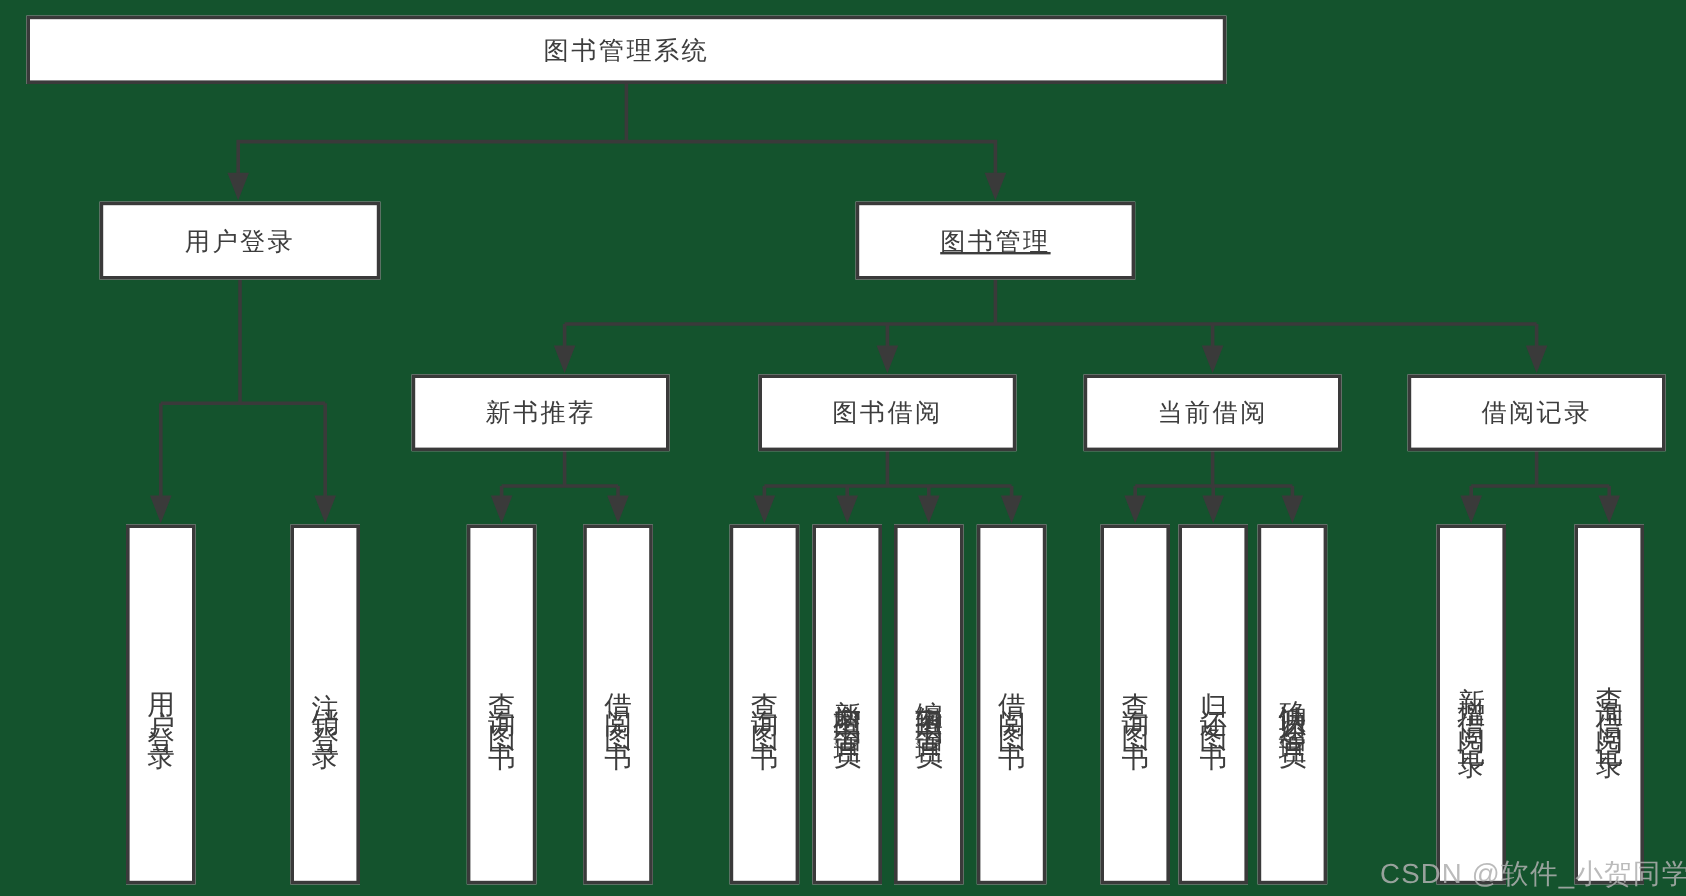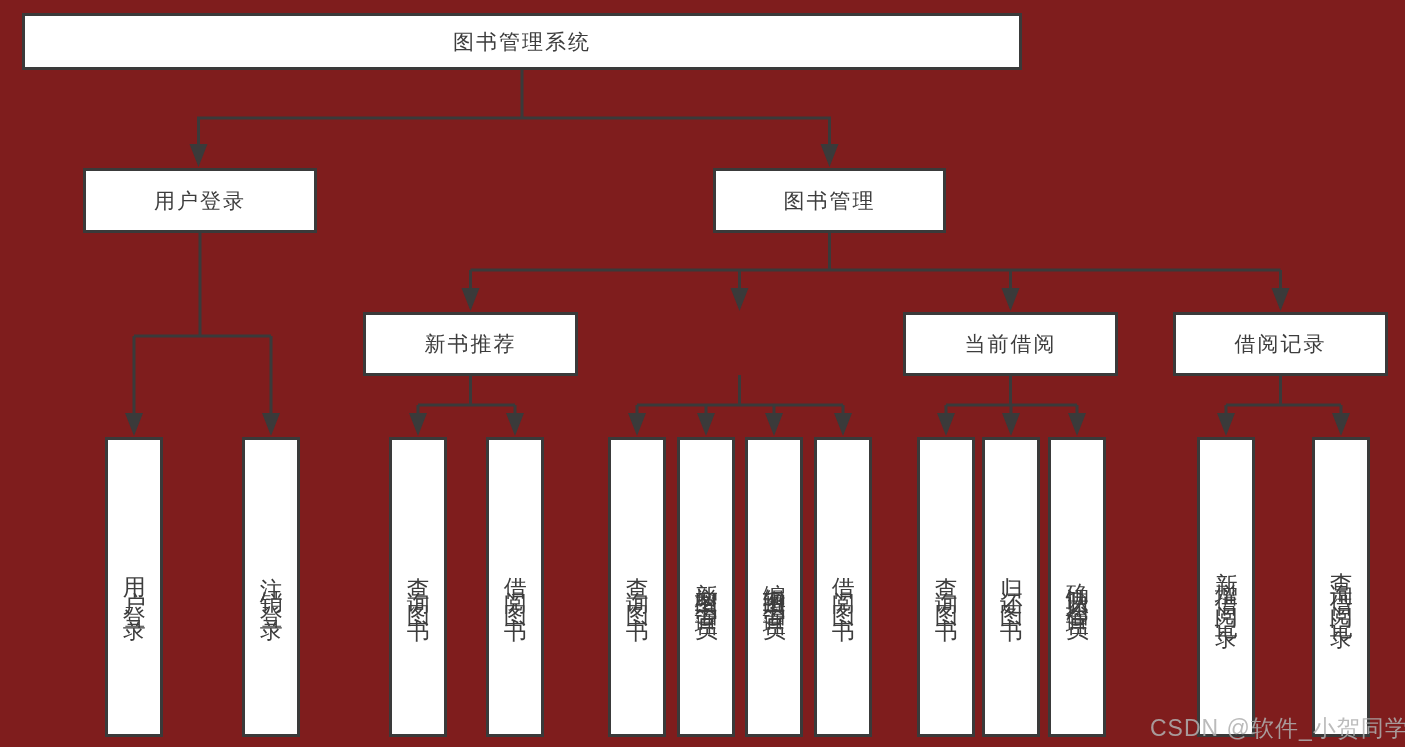--- a/index.html
+++ b/index.html
@@ -1,20 +1,20 @@
 <!DOCTYPE html>
 <html><head>
 <meta charset="utf-8">
 <style>
   html, body { margin: 0; padding: 0; background: #ffffff; }
   .canvas {
     position: relative;
     width: 1405px;
     height: 747px;
-    background: #7f1d1d;
+    background: #14532d;
     overflow: hidden;
     font-family: "Liberation Sans", "DejaVu Sans", sans-serif;
     color: #3d3d3d;
   }
   .connectors {
     position: absolute;
     left: 0; top: 0;
     width: 1405px; height: 747px;
     z-index: 1;
   }
@@ -103,26 +103,29 @@
       M1332 413 L1350 413 L1341 436 Z"></path>
   </svg>
 
   <div class="box root">
     <span class="label">图书管理系统</span>
   </div>
 
   <div class="box l2" style="left:83px;">
     <span class="label">用户登录</span>
   </div>
-  <div class="box l2" style="left:713px;width:233px;">
+  <div class="box l2" style="left:713px;width:233px;text-decoration:underline;">
     <span class="label">图书管理</span>
   </div>
 
-  <div class="box mid" style="left:363px;">
+  <div class="box mid" style="left:343px;">
     <span class="label">新书推荐</span>
+  </div>
+  <div class="box mid" style="left:632px;">
+    <span class="label">图书借阅</span>
   </div>
   <div class="box mid" style="left:1173px;">
     <span class="label">借阅记录</span>
   </div>
   <div class="box mid" style="left:903px;">
     <span class="label">当前借阅</span>
   </div>
 
   <div class="box leaf" style="left:105px;">
     <span class="label">用户登录</span>

